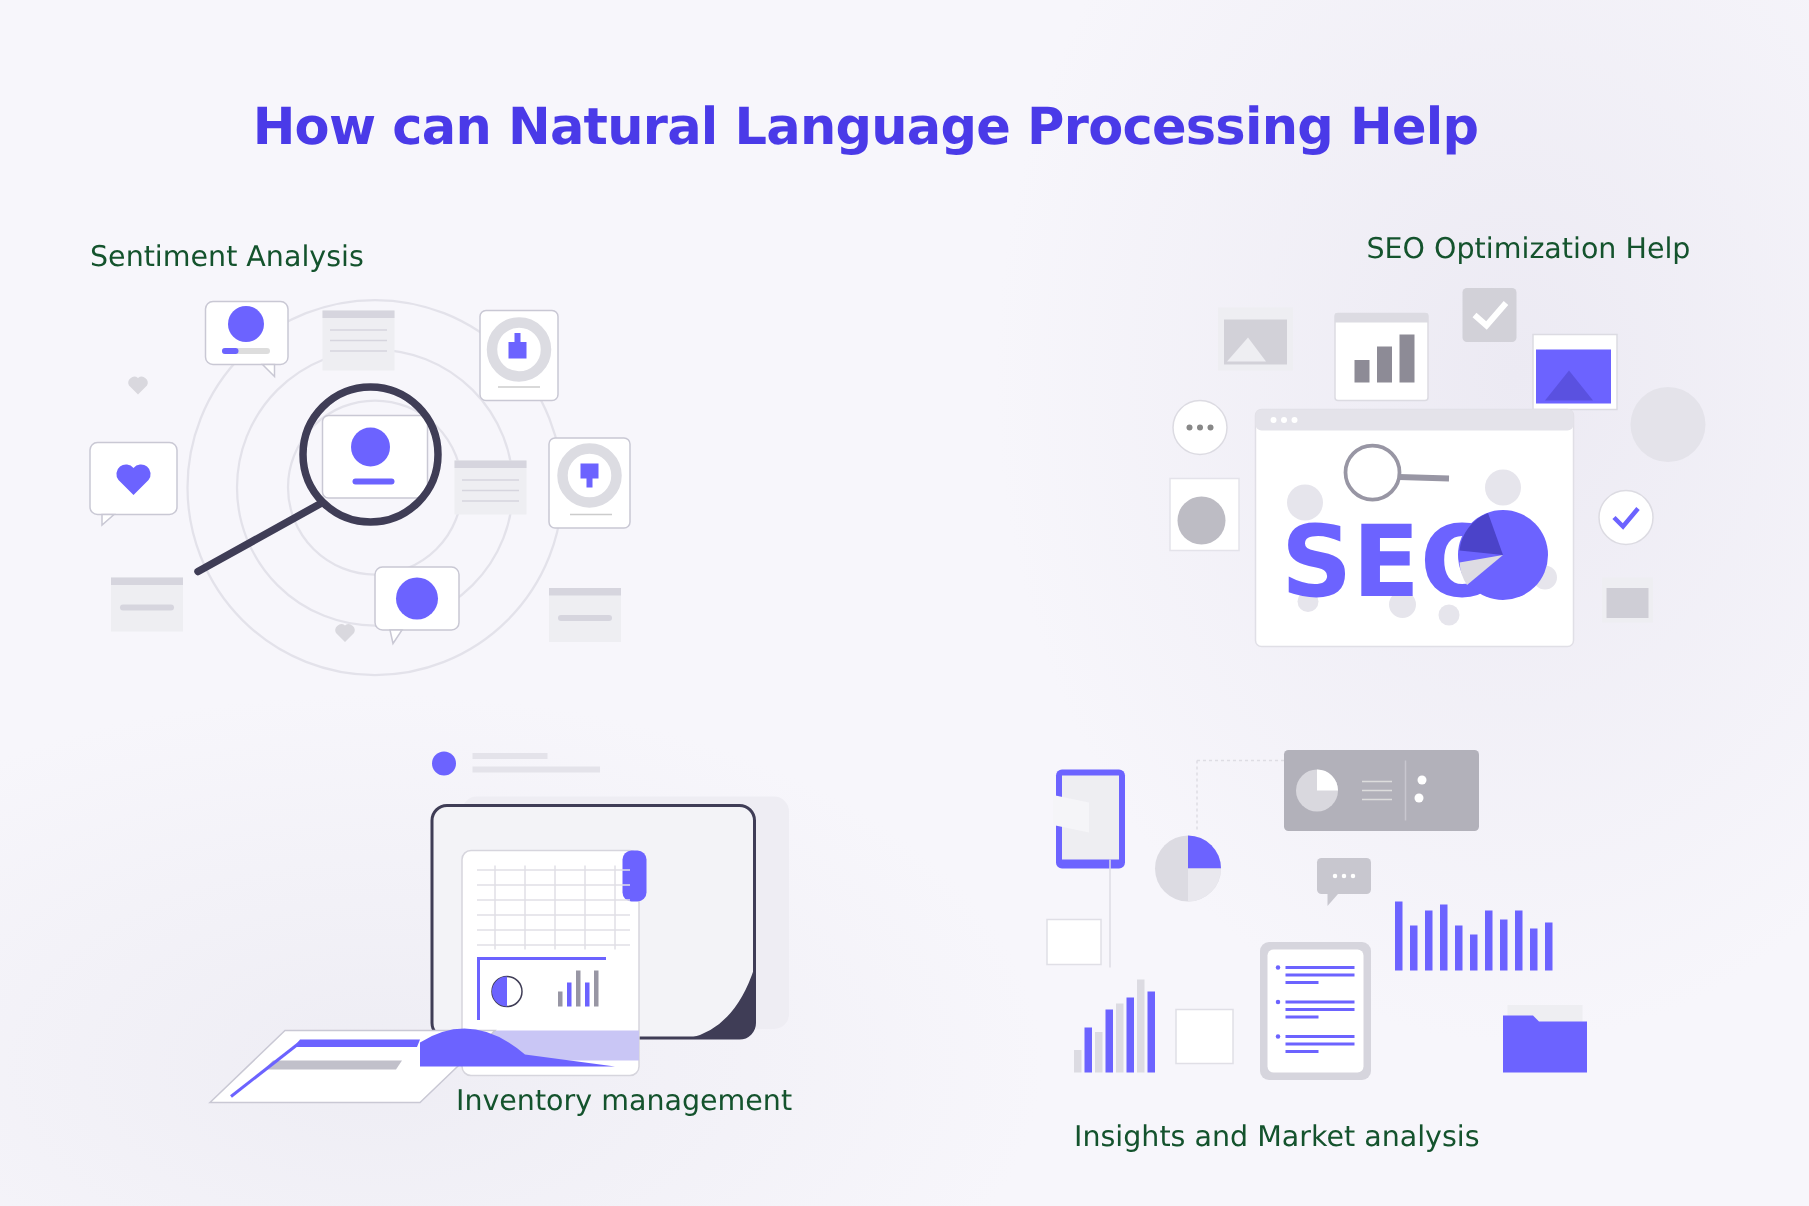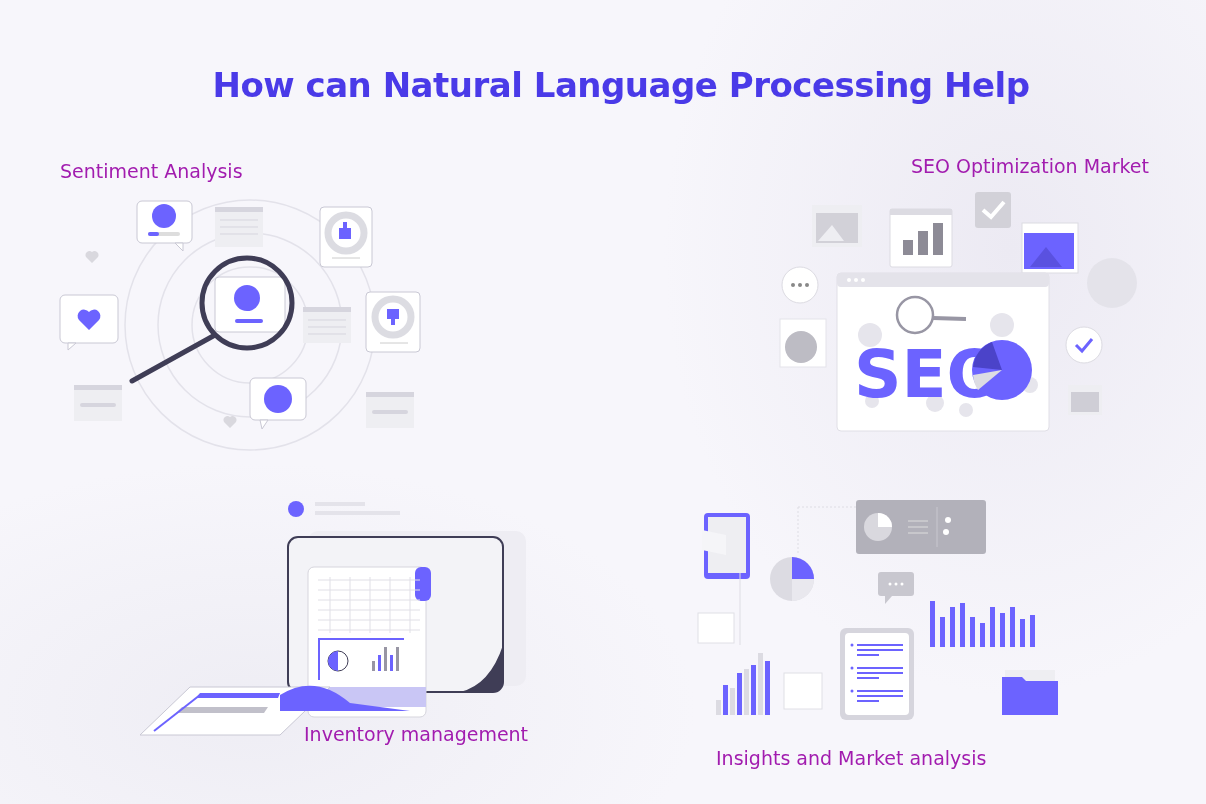--- a/index.html
+++ b/index.html
@@ -1,19 +1,19 @@
 <!DOCTYPE html>
 <html><head>
 <meta charset="utf-8">
 <style>
   html, body { margin:0; padding:0; }
   body { width:1206px; height:804px; background:#f7f6fb; position:relative; overflow:hidden; font-family:"Liberation Sans", sans-serif; }
   .bg-wave { position:absolute; border-radius:50%; }
-  .title { position:absolute; left:0; width:1154px; top:62px; text-align:center; color:#4a3ae8; font-weight:bold; font-size:34px; line-height:46px; font-family:"DejaVu Sans", sans-serif; letter-spacing:-0.5px;margin-left:44px; }
-  .label { position:absolute; color:#a21caf; font-size:19px; font-family:"DejaVu Sans", sans-serif; }
+  .title { position:absolute; left:0; width:1154px; top:62px; text-align:center; color:#4a3ae8; font-weight:bold; font-size:34px; line-height:46px; font-family:"DejaVu Sans", sans-serif; letter-spacing:-0.5px; }
+  .label { position:absolute; color:#14532d; font-size:19px; font-family:"DejaVu Sans", sans-serif; }
   .ill { position:absolute; }
 </style>
 </head>
 <body>
 
 <div class="bg-wave" style="left:660px;top:-200px;width:700px;height:900px;background:radial-gradient(ellipse at center, #eceaf3 0%, rgba(236,234,243,0) 70%);"></div>
 <div class="bg-wave" style="left:-200px;top:460px;width:900px;height:500px;background:radial-gradient(ellipse at center, #eeedf4 0%, rgba(238,237,244,0) 70%);"></div>
 
 <div class="title">
   <div>How can Natural Language Processing Help</div>
@@ -84,21 +84,21 @@
   </g>
 
   <rect x="24" y="200" width="48" height="36" fill="#eeeef2"></rect>
     <rect x="24" y="200" width="48" height="5" fill="#d6d5de"></rect>
   <rect x="30" y="218" width="36" height="4" rx="2" fill="#d6d5de"></rect>
   <rect x="316" y="207" width="48" height="36" fill="#eeeef2"></rect>
     <rect x="316" y="207" width="48" height="5" fill="#d6d5de"></rect>
   <rect x="322" y="225" width="36" height="4" rx="2" fill="#d6d5de"></rect>
 </svg>
 
-<div class="label" style="left:911px;top:155px;">SEO Optimization Market</div>
+<div class="label" style="left:911px;top:155px;">SEO Optimization Help</div>
 <svg class="ill" style="left:770px;top:185px;" width="400" height="255" viewBox="0 0 400 255">
   <g>
       <rect x="42" y="20" width="50" height="42" fill="#eeeef2"></rect>
       <rect x="46" y="28" width="42" height="30" fill="#d2d1d8"></rect>
       <polygon points="48,56 62,40 74,56" fill="#eeeef2"></polygon>
     </g>
   <g>
       <rect x="120" y="24" width="62" height="58" rx="2" fill="#fff" stroke="#dcdbe2"></rect>
       <rect x="120" y="24" width="62" height="6" fill="#dcdbe2"></rect>
     <rect x="133" y="55" width="10" height="15" fill="#8d8b96"></rect>

